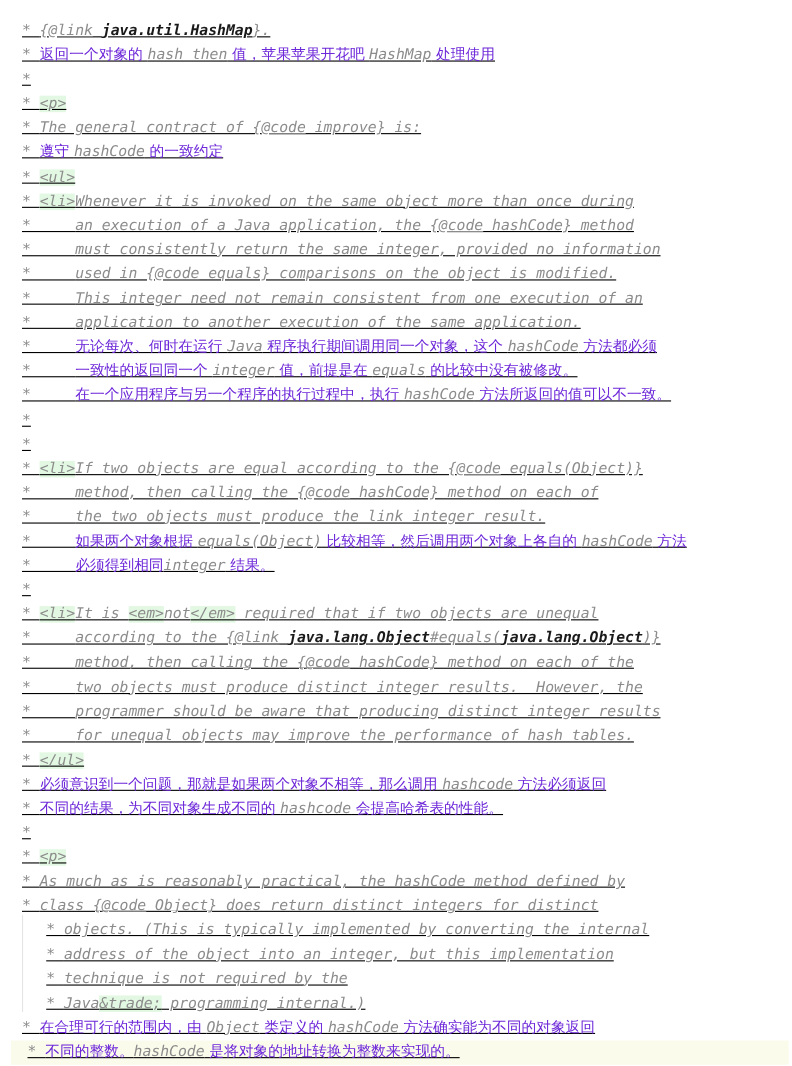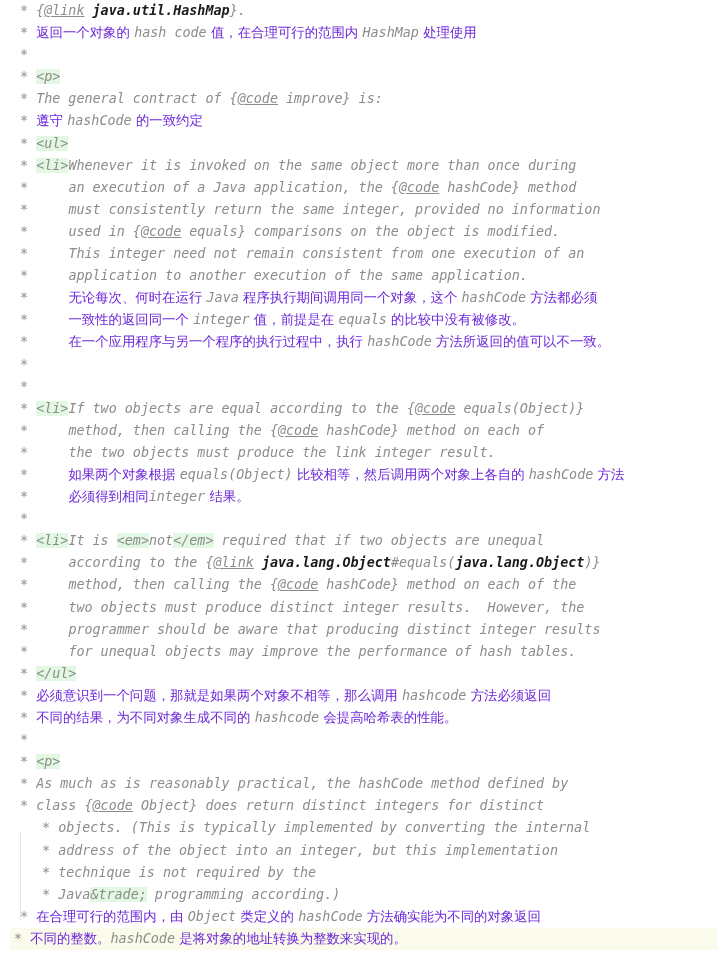--- a/index.html
+++ b/index.html
@@ -9,39 +9,40 @@
     }
     body {
       width: 720px;
       height: 969px;
       overflow: hidden;
       position: relative;
     }
     #editor {
       position: absolute;
       left: 0;
-      top: 0;
+      top: 18px;
       width: 717px;
+      text-decoration: underline;
     }
     .line {
       position: relative;
       height: 22.1px;
       line-height: 22px;
       white-space: pre;
       font-family: "DejaVu Sans Mono", "Liberation Mono", monospace;
       font-size: 13.4px;
       font-style: italic;
       color: #8c8c8c;
       padding-left: 20px;
       box-sizing: border-box;
     }
     .line.current {
       background: #fbfbec;
       margin-left: 10px;
-      padding-left: 4px;
+      padding-left: 15px;
     }
     .line.nested {
       padding-left: 42px;
     }
     .star {
       color: #8c8c8c;
       font-style: italic;
     }
     .tag {
       background: #e2f8e2;
@@ -81,21 +82,21 @@
       color: #9a9a9a;
       white-space: nowrap;
       margin-top: 32px;
     }
   </style>
 </head>
 <body>
 
 <div id="editor">
     <div class="line"><span class="star">* </span><span class="txt">{</span><span class="doctag">@link</span><span class="txt"> </span><span class="ref">java.util.HashMap</span><span class="txt">}.</span></div>
-    <div class="line"><span class="star">* </span><span class="cjk">返回一个对象的 </span><span class="txt">hash code</span><span class="cjk"> 值，在合理可行的范围内 </span><span class="txt">HashMap</span><span class="cjk"> 处理使用</span></div>
+    <div class="line"><span class="star">* </span><span class="cjk">返回一个对象的 </span><span class="txt">hash then</span><span class="cjk"> 值，苹果苹果开花吧 </span><span class="txt">HashMap</span><span class="cjk"> 处理使用</span></div>
     <div class="line"><span class="star">*</span></div>
     <div class="line"><span class="star">* </span><span class="tag">&lt;p&gt;</span></div>
     <div class="line"><span class="star">* </span><span class="txt">The general contract of {</span><span class="doctag">@code</span><span class="txt"> improve} is:</span></div>
     <div class="line"><span class="star">* </span><span class="cjk">遵守 </span><span class="txt">hashCode</span><span class="cjk"> 的一致约定</span></div>
     <div class="line"><span class="star">* </span><span class="tag">&lt;ul&gt;</span></div>
     <div class="line"><span class="star">* </span><span class="tag">&lt;li&gt;</span><span class="txt">Whenever it is invoked on the same object more than once during</span></div>
     <div class="line"><span class="star">*     </span><span class="txt">an execution of a Java application, the {</span><span class="doctag">@code</span><span class="txt"> hashCode} method</span></div>
     <div class="line"><span class="star">*     </span><span class="txt">must consistently return the same integer, provided no information</span></div>
     <div class="line"><span class="star">*     </span><span class="txt">used in {</span><span class="doctag">@code</span><span class="txt"> equals} comparisons on the object is modified.</span></div>
     <div class="line"><span class="star">*     </span><span class="txt">This integer need not remain consistent from one execution of an</span></div>
@@ -120,18 +121,18 @@
     <div class="line"><span class="star">* </span><span class="tag">&lt;/ul&gt;</span></div>
     <div class="line"><span class="star">* </span><span class="cjk">必须意识到一个问题，那就是如果两个对象不相等，那么调用 </span><span class="txt">hashcode</span><span class="cjk"> 方法必须返回</span></div>
     <div class="line"><span class="star">* </span><span class="cjk">不同的结果，为不同对象生成不同的 </span><span class="txt">hashcode</span><span class="cjk"> 会提高哈希表的性能。</span></div>
     <div class="line"><span class="star">*</span></div>
     <div class="line"><span class="star">* </span><span class="tag">&lt;p&gt;</span></div>
     <div class="line"><span class="star">* </span><span class="txt">As much as is reasonably practical, the hashCode method defined by</span></div>
     <div class="line"><span class="star">* </span><span class="txt">class {</span><span class="doctag">@code</span><span class="txt"> Object} does return distinct integers for distinct</span></div>
     <div class="line nested"><span class="star">* </span><span class="txt">objects. (This is typically implemented by converting the internal</span></div>
     <div class="line nested"><span class="star">* </span><span class="txt">address of the object into an integer, but this implementation</span></div>
     <div class="line nested"><span class="star">* </span><span class="txt">technique is not required by the</span></div>
-    <div class="line nested"><span class="star">* </span><span class="txt">Java</span><span class="tag">&amp;trade;</span><span class="txt"> programming according.)</span></div>
+    <div class="line nested"><span class="star">* </span><span class="txt">Java</span><span class="tag">&amp;trade;</span><span class="txt"> programming internal.)</span></div>
     <div class="line"><span class="star">* </span><span class="cjk">在合理可行的范围内，由 </span><span class="txt">Object</span><span class="cjk"> 类定义的 </span><span class="txt">hashCode</span><span class="cjk"> 方法确实能为不同的对象返回</span></div>
     <div class="line current"><span class="star">* </span><span class="cjk">不同的整数。</span><span class="txt">hashCode</span><span class="cjk"> 是将对象的地址转换为整数来实现的。</span></div>
   </div>
 <div class="indent-guide"></div>
 <div class="watermark">CSDN @苹果苹果开花吧</div>
 
 </body></html>

